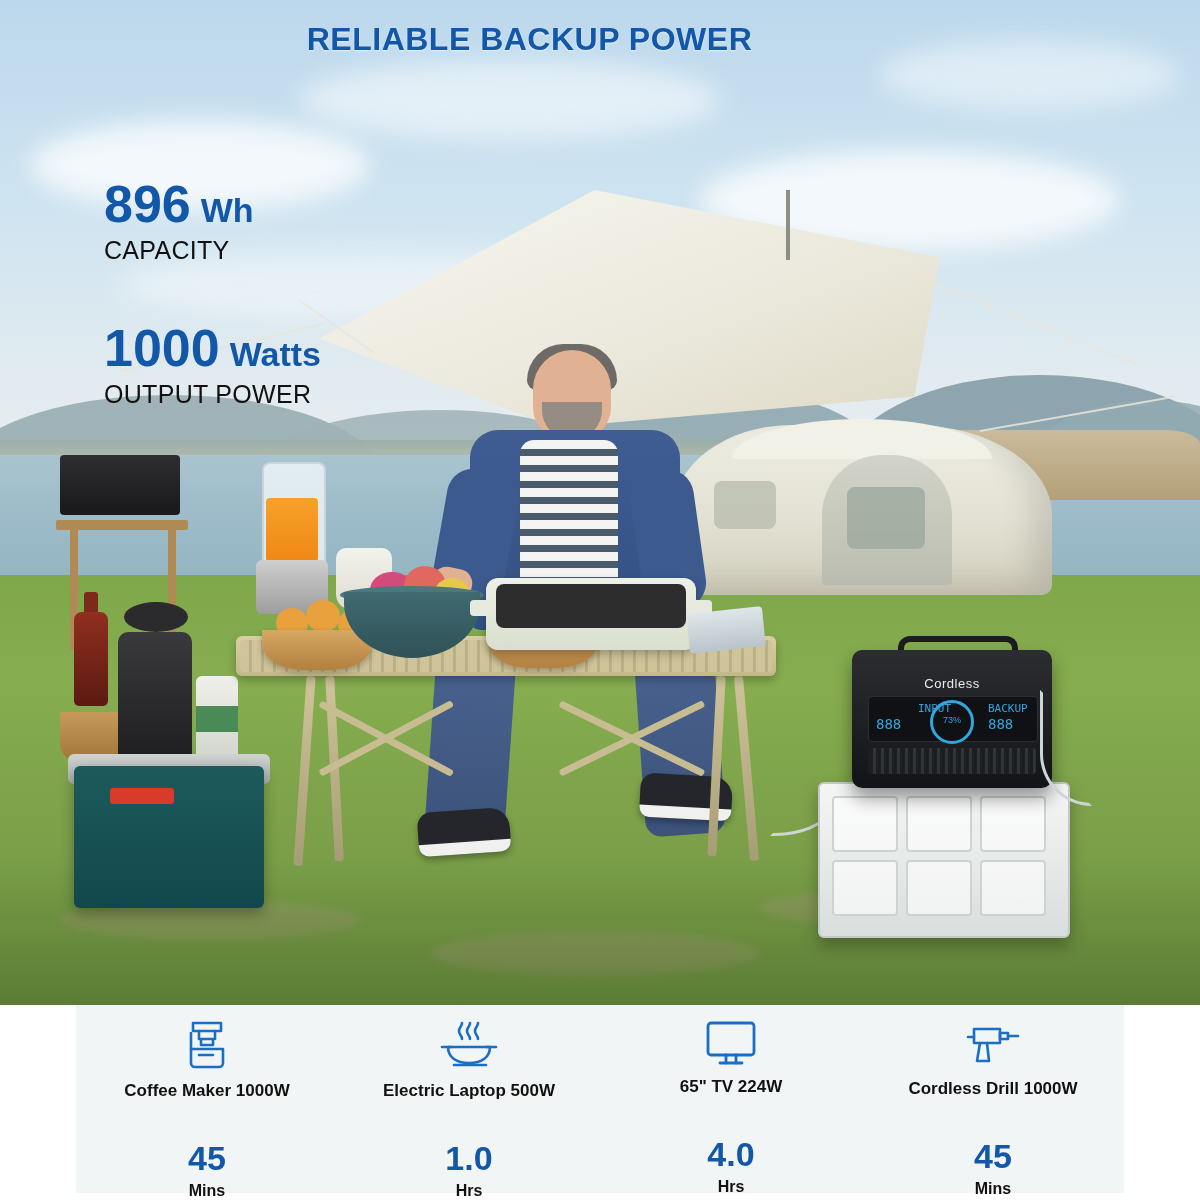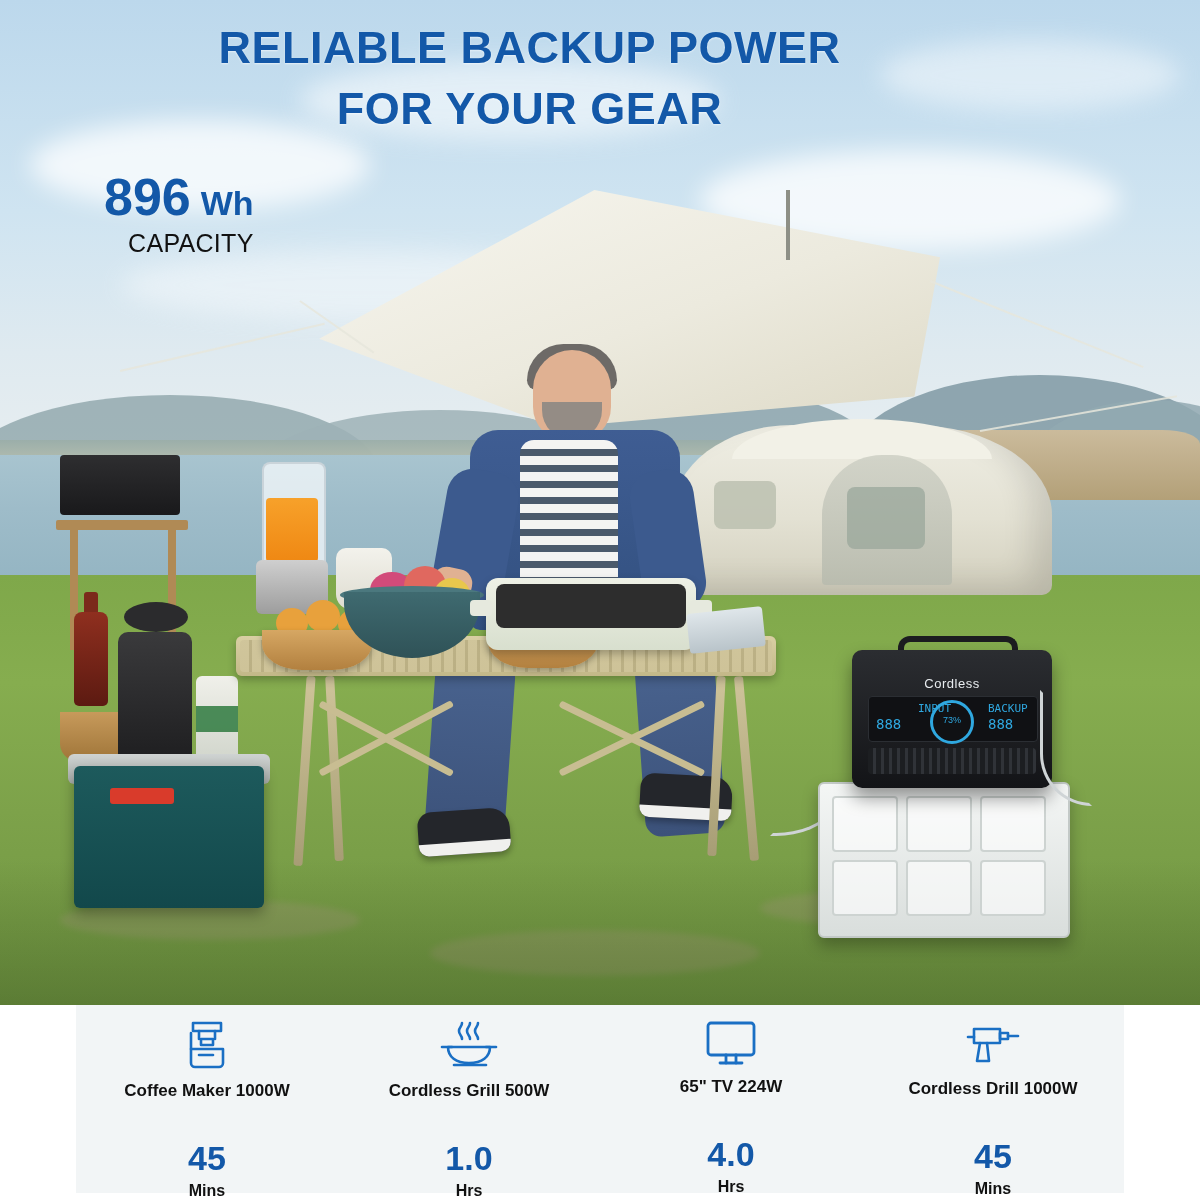--- a/index.html
+++ b/index.html
@@ -544,32 +544,32 @@
   }
 
   
   .headline {
     position: absolute;
     left: 0; top: 18px;
     width: 1059px;
     text-align: center;
     color: #1358a8;
     font-weight: bold;
-    font-size: 45px;
+    font-size: 32px;
     letter-spacing: 0.5px;
     line-height: 1.35;
     text-shadow: 0 1px 2px rgba(255,255,255,.6);
   }
   .headline .l2 { display: block; }
 
   .spec {
     position: absolute;
     color: #0f0f0f;
   }
-  .spec-1 { left: 104px; top: 171px; text-align: right; }
+  .spec-1 { left: 104px; top: 178px; }
   .spec-2 { left: 104px; top: 322px; }
   .spec-value {
     font-size: 52px;
     font-weight: bold;
     color: #1358a8;
     line-height: 1;
     display: inline-block;
   }
   .spec-unit {
     font-size: 34px;
@@ -763,26 +763,29 @@
     <div class="dial">73%</div>
     <div class="screen-num" style="left:988px; top:702px;">BACKUP</div>
     <div class="screen-num" style="left:988px; top:716px; font-size:14px;">888</div>
     <div class="station-vent"></div>
     <div class="cable cable2"></div>
 
   </div>
 
   <div class="headline">
     <span>RELIABLE BACKUP POWER</span>
-    <span class="l2">FOR YOUR GEAR</span>
   </div>
 
   <div class="spec spec-1">
     <span class="spec-value">896</span><span class="spec-unit">Wh</span>
     <span class="spec-label">CAPACITY</span>
+  </div>
+  <div class="spec spec-2">
+    <span class="spec-value">1000</span><span class="spec-unit">Watts</span>
+    <span class="spec-label">OUTPUT POWER</span>
   </div>
 
   <div class="strip">
 
     <div class="strip-col">
       <div class="icon-box">
         <svg width="56" height="52" viewBox="0 0 56 52" fill="none" stroke="#1a6fc4" stroke-width="2.6" stroke-linecap="round" stroke-linejoin="round">
           <path d="M14 4h28v8H14z"></path>
           <path d="M20 12v8"></path>
             <path d="M36 12v8"></path>
@@ -802,21 +805,21 @@
         <svg width="62" height="52" viewBox="0 0 62 52" fill="none" stroke="#1a6fc4" stroke-width="2.6" stroke-linecap="round" stroke-linejoin="round">
           <path d="M24 4c0 4-3 4-3 8s3 4 3 8"></path>
           <path d="M32 4c0 4-3 4-3 8s3 4 3 8"></path>
           <path d="M40 4c0 4-3 4-3 8s3 4 3 8"></path>
           <path d="M10 28h42c0 10-8 16-21 16S10 38 10 28z"></path>
           <path d="M4 28h10"></path>
             <path d="M48 28h10"></path>
           <path d="M16 46h32"></path>
         </svg>
       </div>
-      <div class="appliance-name">Cordless Grill 500W</div>
+      <div class="appliance-name">Electric Laptop 500W</div>
       <div class="appliance-value">1.0</div>
       <div class="appliance-unit">Hrs</div>
     </div>
 
 
     <div class="strip-col">
       <div class="icon-box">
         <svg width="58" height="48" viewBox="0 0 58 48" fill="none" stroke="#1a6fc4" stroke-width="2.8" stroke-linecap="round" stroke-linejoin="round">
           <rect x="6" y="4" width="46" height="32" rx="3"></rect>
           <path d="M18 44h22"></path>

